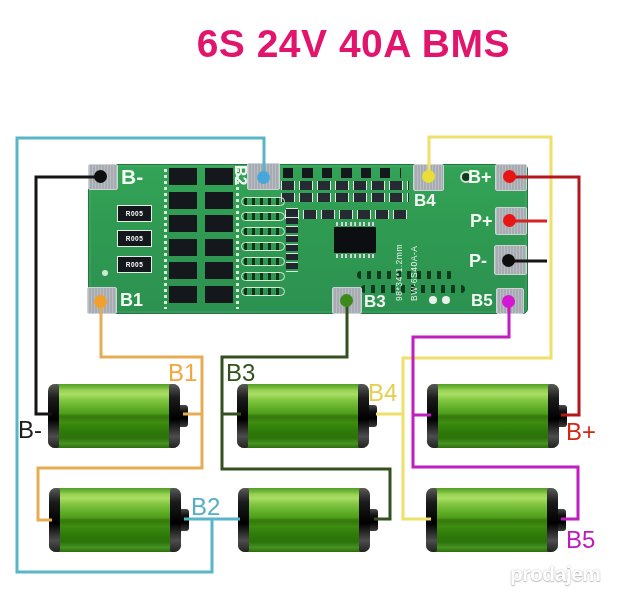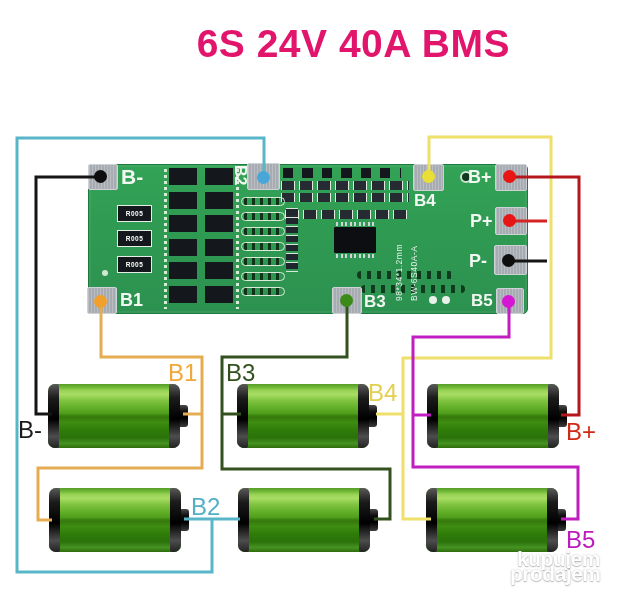--- a/index.html
+++ b/index.html
@@ -180,16 +180,15 @@
     </div>
 
   <div class="dlabel" style="left: 18px; top: 416px; color: rgb(28, 28, 28);">B-</div>
   <div class="dlabel" style="left: 168px; top: 359px; color: rgb(240, 168, 58);">B1</div>
   <div class="dlabel" style="left: 226px; top: 359px; color: rgb(50, 81, 30);">B3</div>
   <div class="dlabel" style="left: 368px; top: 379px; color: rgb(227, 207, 80);">B4</div>
   <div class="dlabel" style="left: 566px; top: 418px; color: rgb(208, 42, 22);">B+</div>
   <div class="dlabel" style="left: 191px; top: 493px; color: rgb(84, 175, 198);">B2</div>
   <div class="dlabel" style="left: 566px; top: 526px; color: rgb(187, 28, 187);">B5</div>
 
-  <div class="wm" style="left:517px;top:547px;">kupujem</div>
   <div class="wm" style="left:510px;top:562px;">prodajem</div>
 
 </div>
 
 </body></html>

